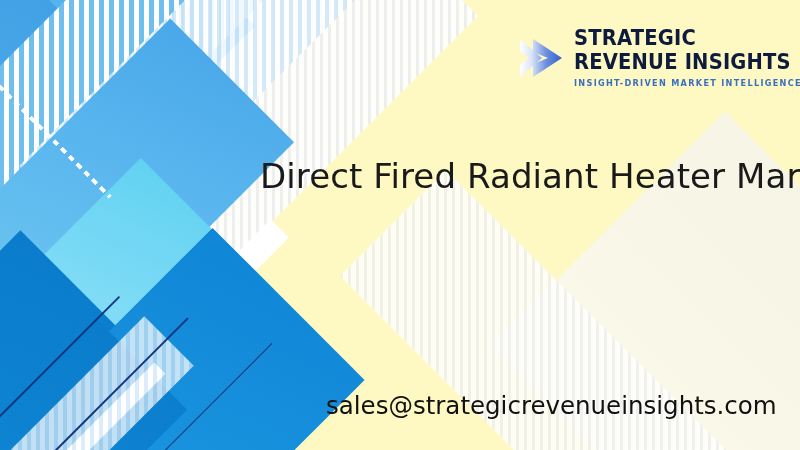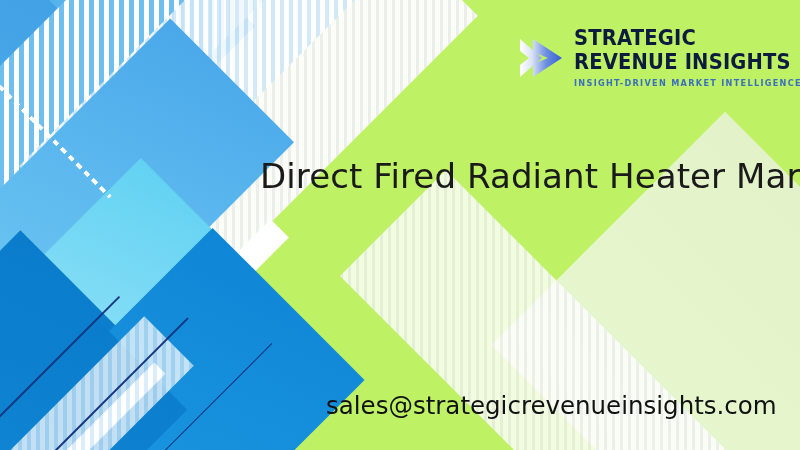--- a/index.html
+++ b/index.html
@@ -5,21 +5,21 @@
   html, body {
     margin: 0;
     padding: 0;
     background: #ffffff;
   }
   #slide {
     position: relative;
     width: 800px;
     height: 450px;
     overflow: hidden;
-    background: #bef264;
+    background: #fef9c3;
     font-family: "DejaVu Sans", sans-serif;
   }
 
   
   .deco-layer {
     position: absolute;
     inset: 0;
     overflow: hidden;
     pointer-events: none;
   }

